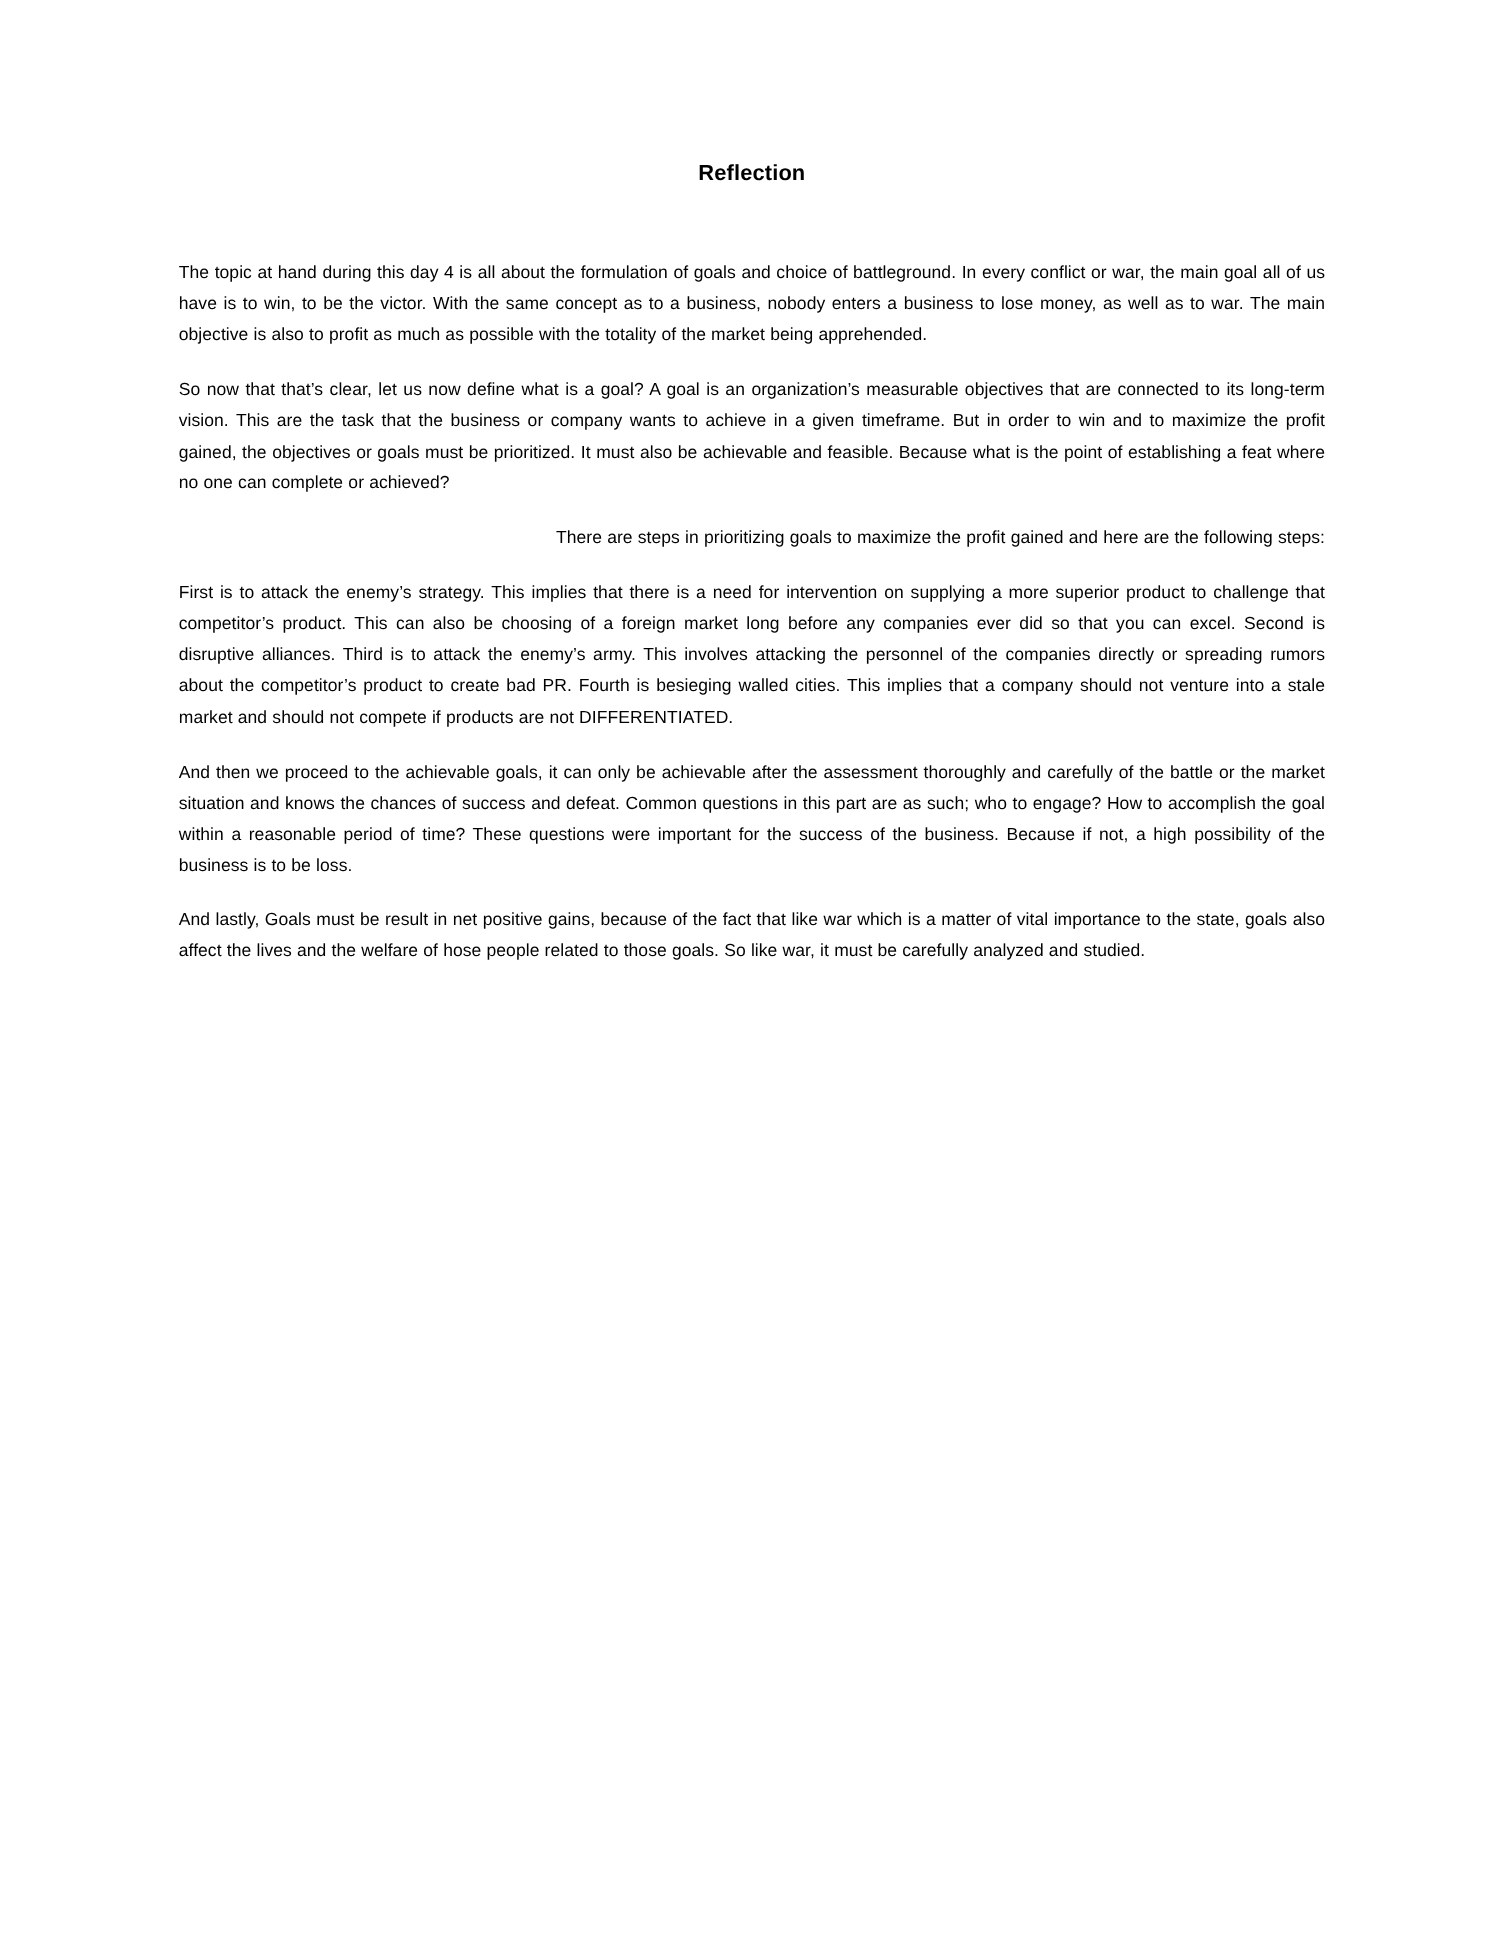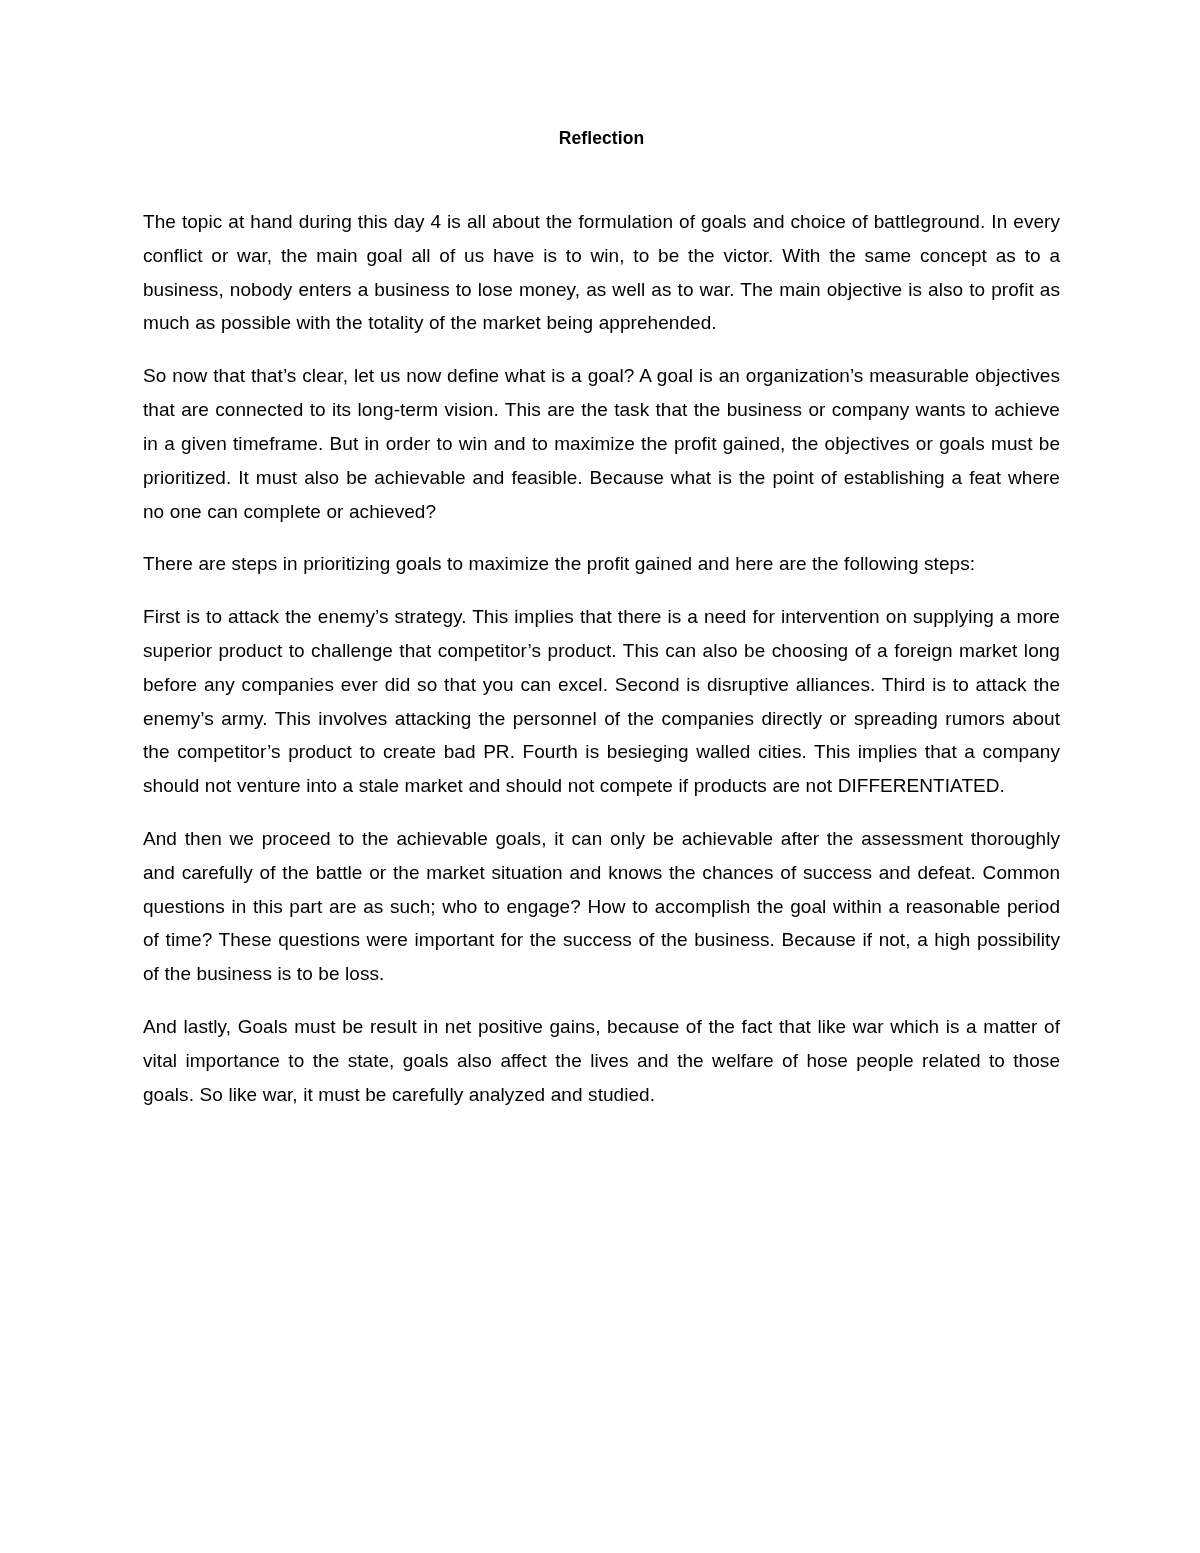--- a/index.html
+++ b/index.html
@@ -30,32 +30,33 @@
     font-size: 17.5px;
     font-weight: bold;
     letter-spacing: 0.1px;
     margin: 0 0 0 0;
   }
   .spacer-after-title {
     height: 56px;
   }
   p.para {
     margin: 0 0 19px 0;
-    font-size: 19px;
+    font-size: 14px;
     line-height: 1.78;
     text-align: justify;
     text-justify: inter-word;
     letter-spacing: 0.05px;
     word-spacing: 0.2px;
   }
   p.para:last-child {
     margin-bottom: 12px;
   }
   p.para.nojustify {
-    text-align: left;
+    text-align: right;
+    margin-left: 32px;
   }
 </style>
 </head>
 <body>
 
 <div class="page">
   <div class="doc-body">
     <h1 class="doc-title">Reflection</h1>
     <div class="spacer-after-title"></div>
 

